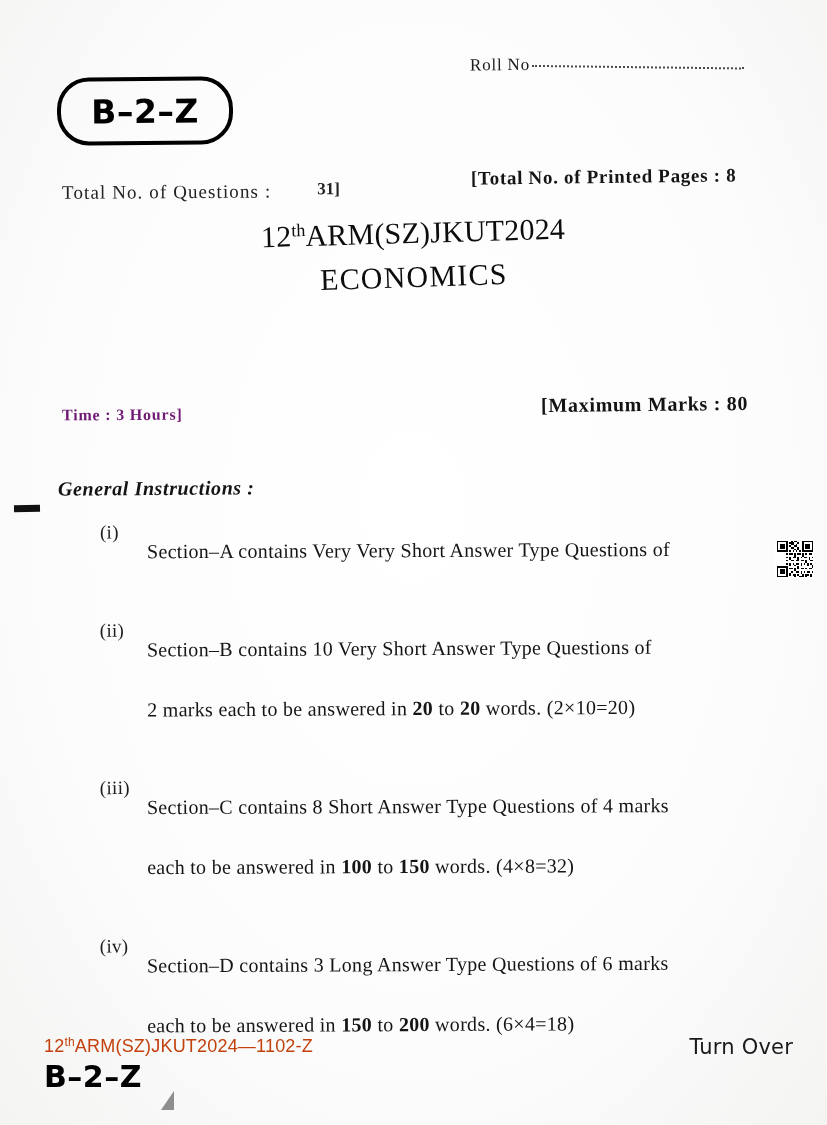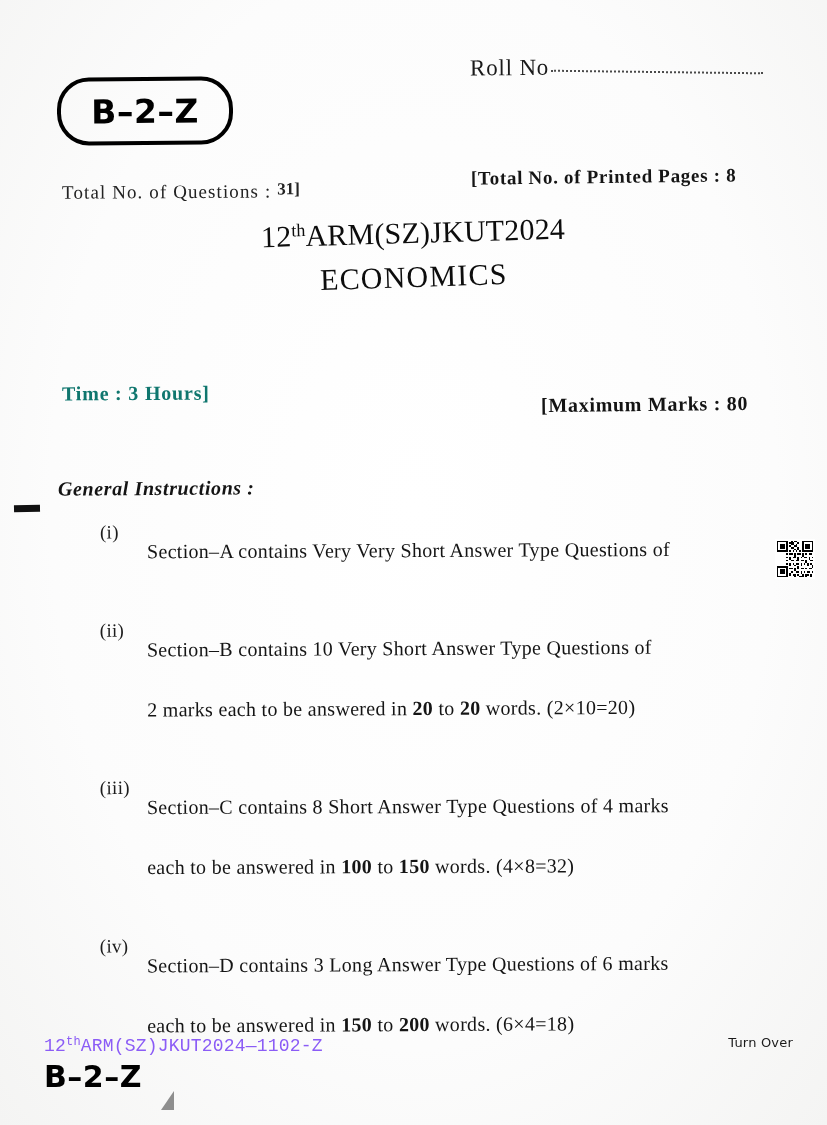--- a/index.html
+++ b/index.html
@@ -52,21 +52,21 @@
 
   
   #roll-row {
     position: absolute;
     left: 470px;
     top: 54px;
     width: 330px;
     transform: rotate(-0.5deg);
   }
   #roll-row .roll-label {
-    font-size: 23px;
+    font-size: 17px;
     letter-spacing: 0.8px;
     color: #1a1a1a;
     text-align: right;
   }
   #roll-row .roll-dots {
     display: inline-block;
     width: 212px;
     border-bottom: 2px dotted #4a4a4a;
     vertical-align: 3px;
     margin-left: 2px;
@@ -82,20 +82,21 @@
     font-size: 19px;
     letter-spacing: 1.1px;
     color: #232323;
     transform: rotate(-0.35deg);
   }
   #total-questions .tq-value {
     font-weight: bold;
     font-size: 17px;
     vertical-align: 3px;
     letter-spacing: 0px;
+    margin-left: 40px;
   }
 
   #printed-pages {
     position: absolute;
     left: 471px;
     top: 166px;
     font-size: 19px;
     font-weight: bold;
     letter-spacing: 0.7px;
     color: #151515;
@@ -137,25 +138,25 @@
     letter-spacing: 1.2px;
     color: #0d0d0d;
     transform: rotate(-1.9deg);
     display: inline-block;
   }
 
   
   #time-allowed {
     position: absolute;
     left: 62px;
-    top: 382px;
-    font-size: 20px;
+    top: 406px;
+    font-size: 16px;
     font-weight: bold;
     letter-spacing: 0.8px;
-    color: #0f766e;
+    color: #701a75;
     transform: rotate(-0.3deg);
   }
   #maximum-marks {
     position: absolute;
     left: 541px;
     top: 393px;
     font-size: 20px;
     font-weight: bold;
     letter-spacing: 0.7px;
     color: #141414;
@@ -235,23 +236,23 @@
     position: absolute;
     left: 0;
     right: 0;
     bottom: 18px;
     height: 80px;
   }
   #footer-code {
     position: absolute;
     left: 44px;
     top: 8px;
-    font-family: Liberation Mono, monospace;
+    font-family: Liberation Sans, sans-serif;
     font-size: 18px;
-    color: #8b5cf6;
+    color: #c2410c;
     letter-spacing: 0.2px;
   }
   #footer-code .sup {
     font-size: 12px;
     vertical-align: 6px;
   }
   #footer-badge {
     position: absolute;
     left: 44px;
     top: 32px;
@@ -268,21 +269,21 @@
     width: 0;
     height: 0;
     border-left: 13px solid transparent;
     border-bottom: 19px solid #8e8e8e;
   }
   #turn-over {
     position: absolute;
     right: 34px;
     top: 8px;
     font-family: "DejaVu Sans", sans-serif;
-    font-size: 13px;
+    font-size: 21px;
     color: #1a1a1a;
     letter-spacing: 0.2px;
   }
 </style>
 </head>
 <body>
 
 <div class="paper"></div>
 
 <div class="layer">

